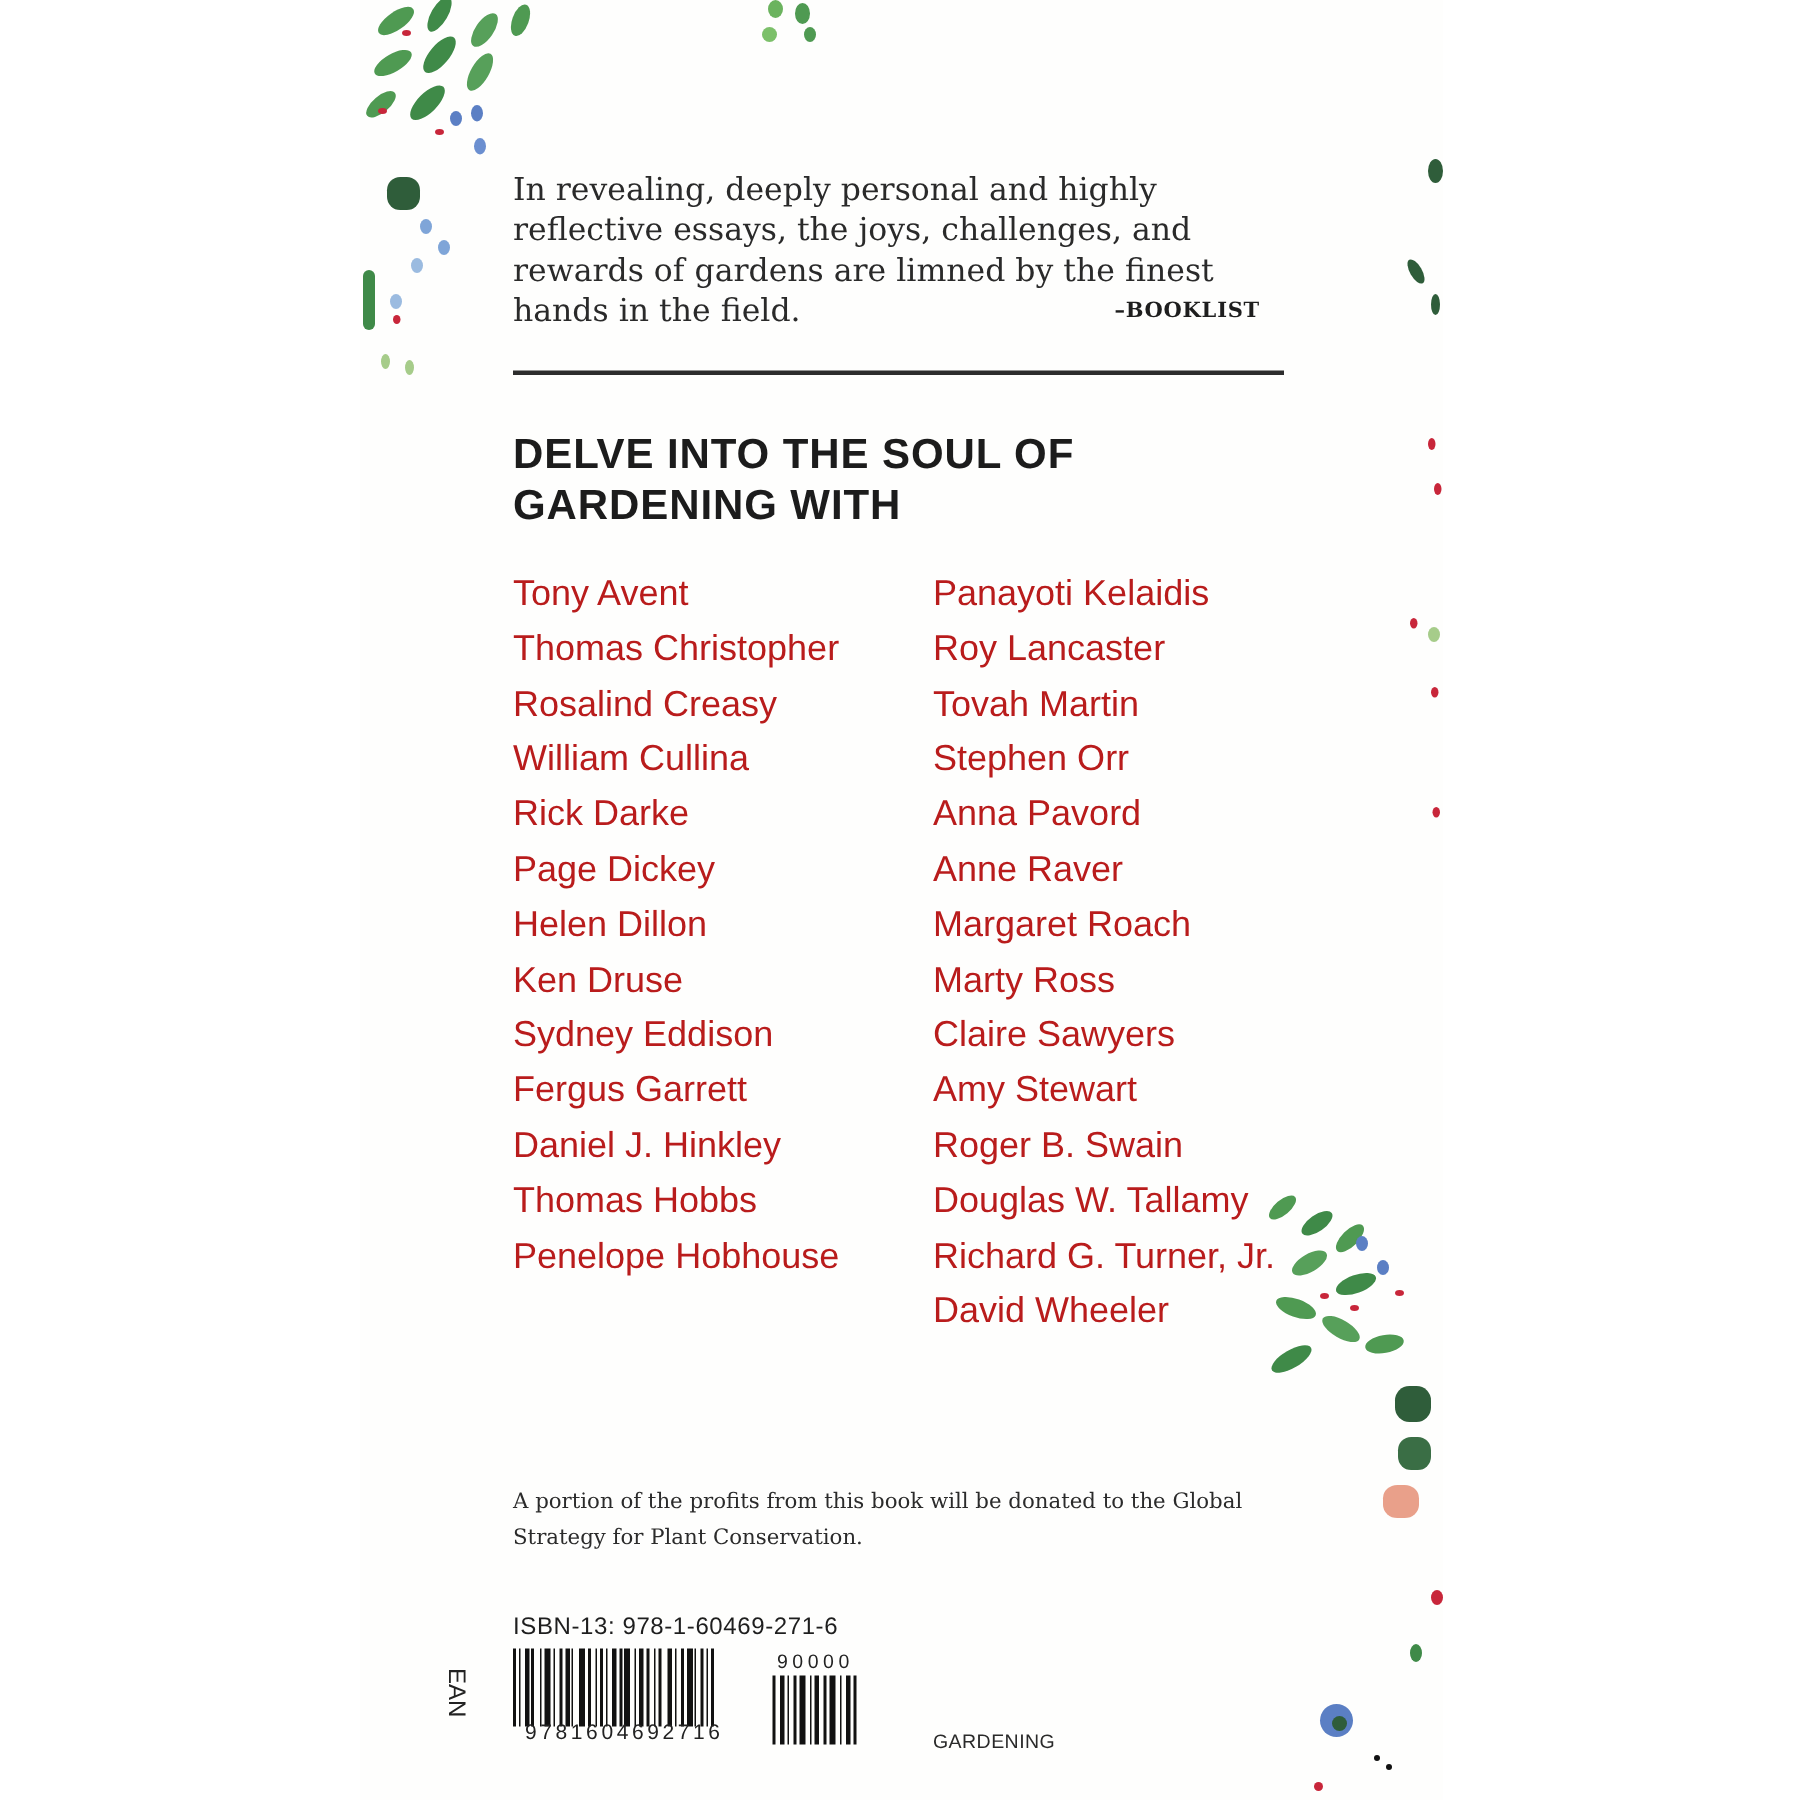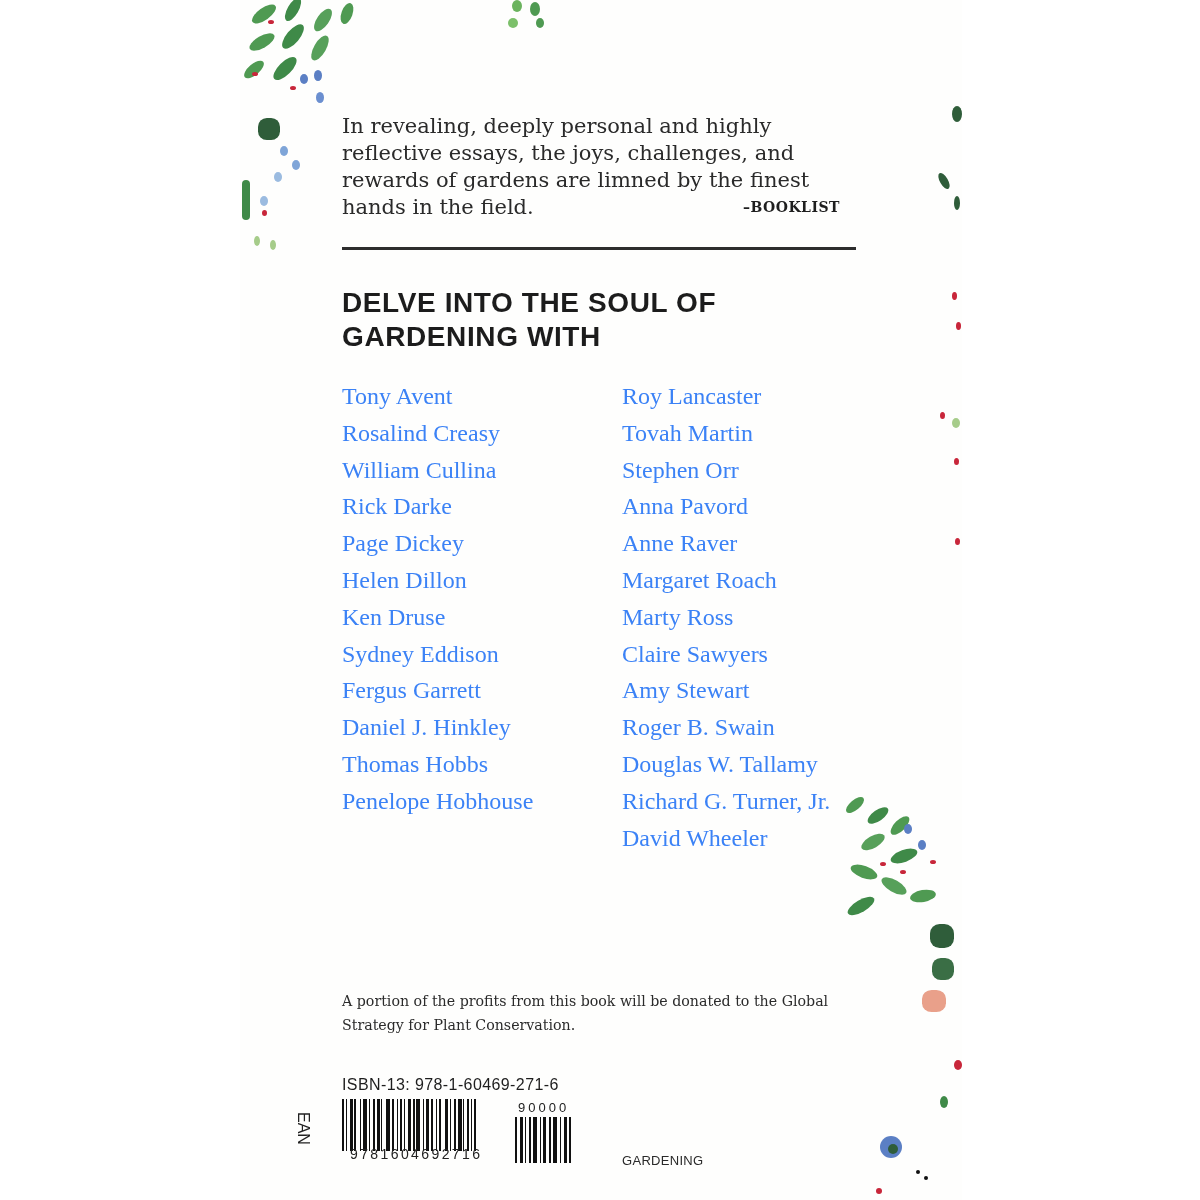--- a/index.html
+++ b/index.html
@@ -19,22 +19,22 @@
     font-family: "DejaVu Serif", serif; font-weight: bold;
     font-size: 14px; color: #1e1e1e; letter-spacing: 0.5px;
   }
   .divider { left: 102px; top: 247px; width: 514px; height: 3px; background: #2d2d2d; }
   .heading {
     left: 102px; top: 286px; width: 520px;
     font-family: "Liberation Sans", "DejaVu Sans", sans-serif; font-weight: bold;
     font-size: 28px; line-height: 34px; color: #1c1c1c; letter-spacing: 0.6px;
   }
   .names { top: 378px; width: 280px;
-    font-family: Liberation Serif, serif;
-    font-size: 24px; line-height: 36.8px; color: #3b82f6; }
+    font-family: Liberation Sans, sans-serif;
+    font-size: 24px; line-height: 36.8px; color: #b91c1c; }
   .names.left { left: 102px; }
   .names.right { left: 382px; }
   .names div { white-space: nowrap; }
   .note {
     left: 102px; top: 989px; width: 490px;
     font-family: "DejaVu Serif", serif; font-size: 14.2px; line-height: 24px; color: #2b2b2b;
   }
   .isbn { left: 102px; top: 1076px; font-family: "Liberation Sans", sans-serif; font-size: 16px; color: #1e1e1e; letter-spacing: 0.4px; }
   .ean { left: 72px; top: 1112px; font-family: "Liberation Sans", sans-serif; font-size: 16px; color: #222; transform: rotate(90deg); transform-origin: left top; width: 40px; }
   .barcode-main { left: 102px; top: 1099px; width: 185px; height: 52px; display: flex; align-items: stretch; }
@@ -125,33 +125,35 @@
   </div>
 
   <div class="abs quote">In revealing, deeply personal and highly reflective essays, the joys, challenges, and rewards of gardens are limned by the finest hands in the field.</div>
   <div class="abs quote-attr">–BOOKLIST</div>
   <div class="abs divider"></div>
 
   <div class="abs heading">DELVE INTO THE SOUL OF GARDENING WITH</div>
 
   <div class="abs names left">
     <div>Tony Avent</div>
+    <div>Thomas Christopher</div>
     <div>Rosalind Creasy</div>
     <div>William Cullina</div>
     <div>Rick Darke</div>
     <div>Page Dickey</div>
     <div>Helen Dillon</div>
     <div>Ken Druse</div>
     <div>Sydney Eddison</div>
     <div>Fergus Garrett</div>
     <div>Daniel J. Hinkley</div>
     <div>Thomas Hobbs</div>
     <div>Penelope Hobhouse</div>
   </div>
   <div class="abs names right">
+    <div>Panayoti Kelaidis</div>
     <div>Roy Lancaster</div>
     <div>Tovah Martin</div>
     <div>Stephen Orr</div>
     <div>Anna Pavord</div>
     <div>Anne Raver</div>
     <div>Margaret Roach</div>
     <div>Marty Ross</div>
     <div>Claire Sawyers</div>
     <div>Amy Stewart</div>
     <div>Roger B. Swain</div>

